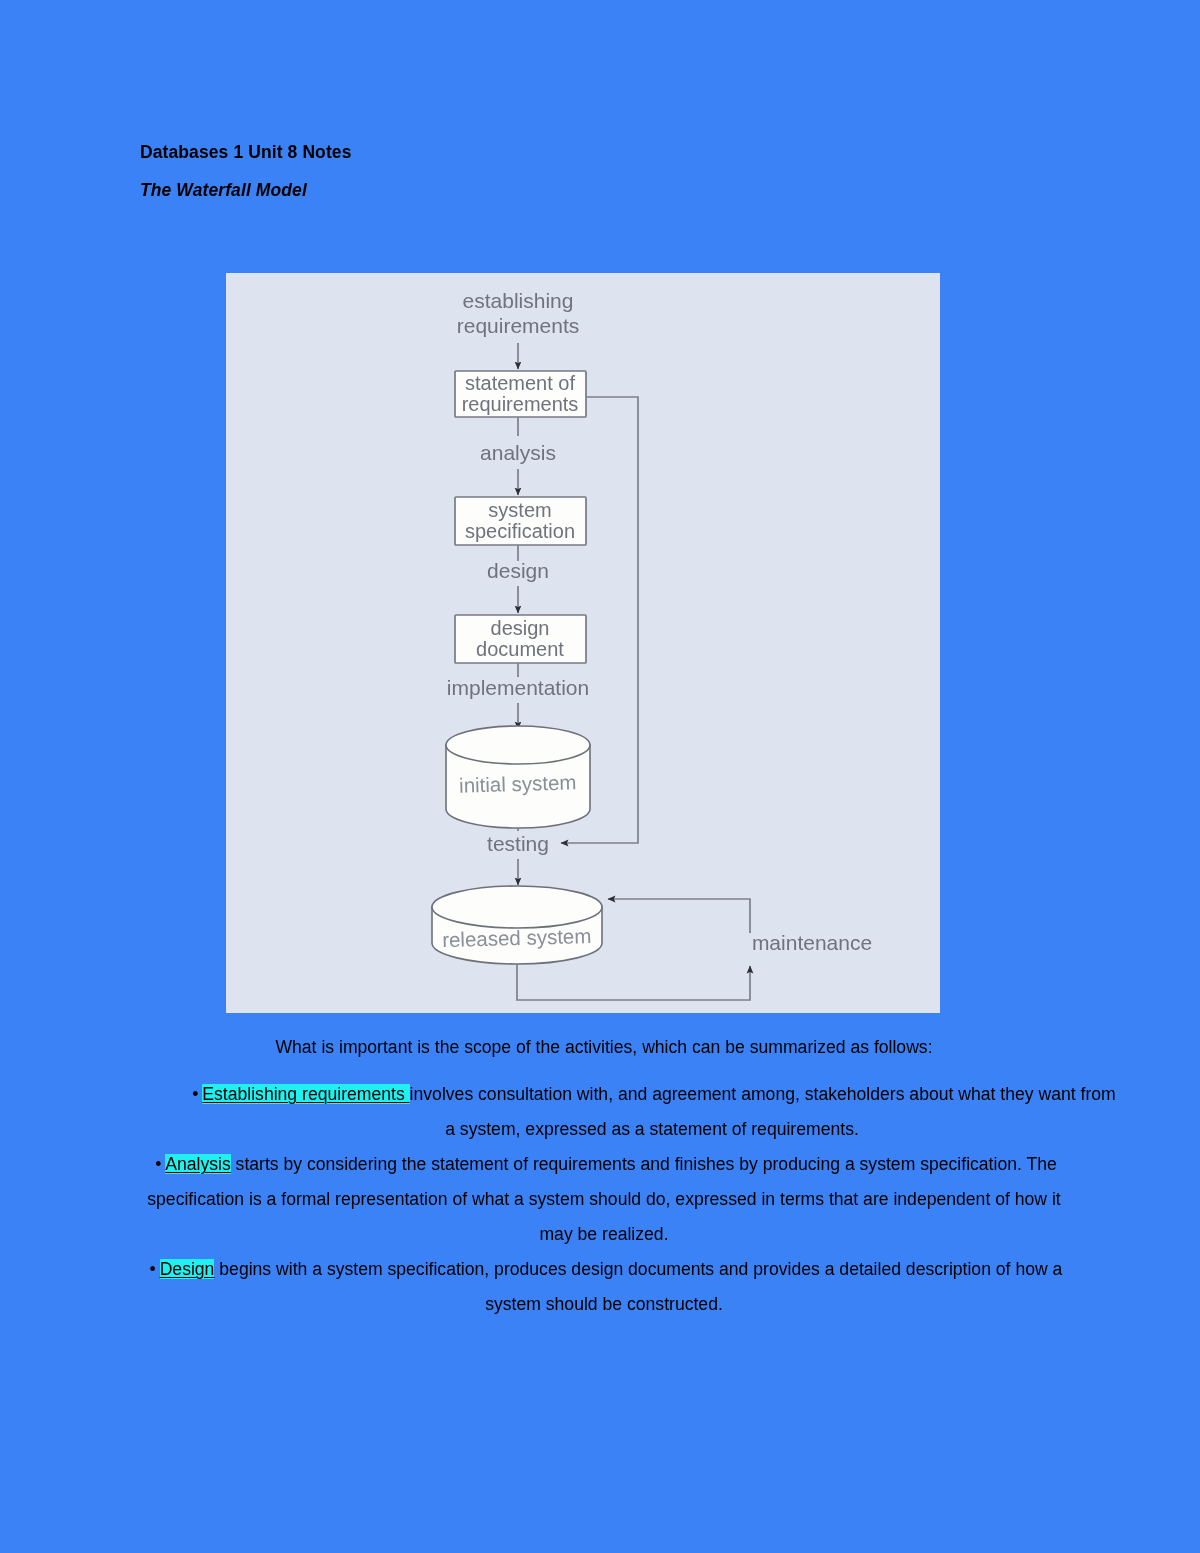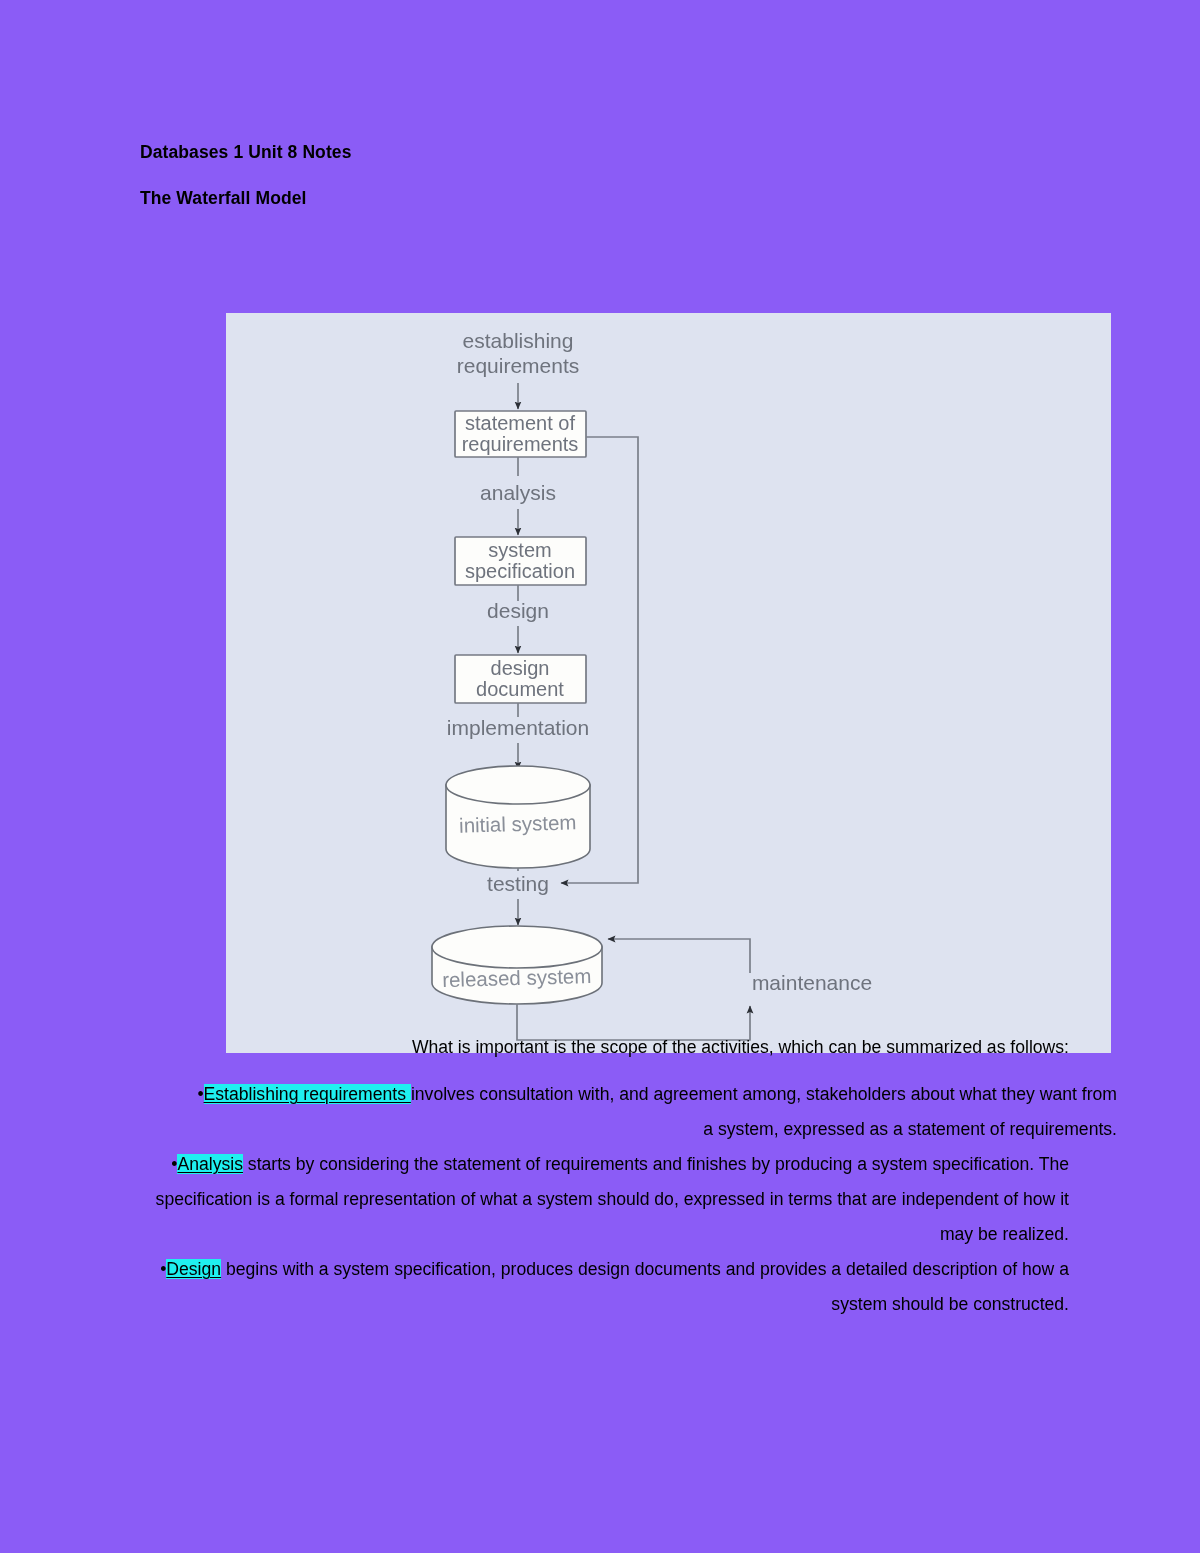--- a/index.html
+++ b/index.html
@@ -11,45 +11,44 @@
     width: 1200px;
     height: 1553px;
     position: relative;
     font-family: "Liberation Sans", sans-serif;
     overflow: hidden;
   }
 
   .page {
     position: absolute;
     inset: 0;
-    background: #8b5cf6;
+    background: #3b82f6;
   }
 
   
   .doc-heading {
     position: absolute;
     left: 140px;
     font-size: 17.5px;
     font-weight: bold;
     color: #000000;
     letter-spacing: 0.1px;
     white-space: nowrap;
   }
   #title-1 { top: 142px; }
-  #title-2 { top: 188px; }
+  #title-2 { top: 180px; font-style: italic; }
 
   
   .figure {
     position: absolute;
     left: 226px;
     top: 273px;
-    width: 885px;
+    width: 714px;
     height: 740px;
     background: #dee3f0;
-    margin-top: 40px;
   }
   .figure svg { display: block; }
 
   .dg-label {
     font-family: "Liberation Sans", sans-serif;
     font-size: 21px;
     fill: #6e737d;
   }
   .dg-label-box {
     font-family: "Liberation Sans", sans-serif;
@@ -79,21 +78,21 @@
   .dg-arrowhead { fill: #2b2f36; }
 
   
   .body-para {
     position: absolute;
     left: 139px;
     width: 930px;
     font-size: 17.6px;
     line-height: 35px;
     color: #000000;
-    text-align: right;
+    text-align: center;
   }
   #para-intro  { top: 1030px; }
   #para-b1     { top: 1077px; margin-left: 48px; }
   #para-b2     { top: 1147px; }
   #para-b3     { top: 1252px; }
   #para-b4     { top: 1322px; }
 
   .hl {
     background: #1ff0f0;
     text-decoration: underline;

